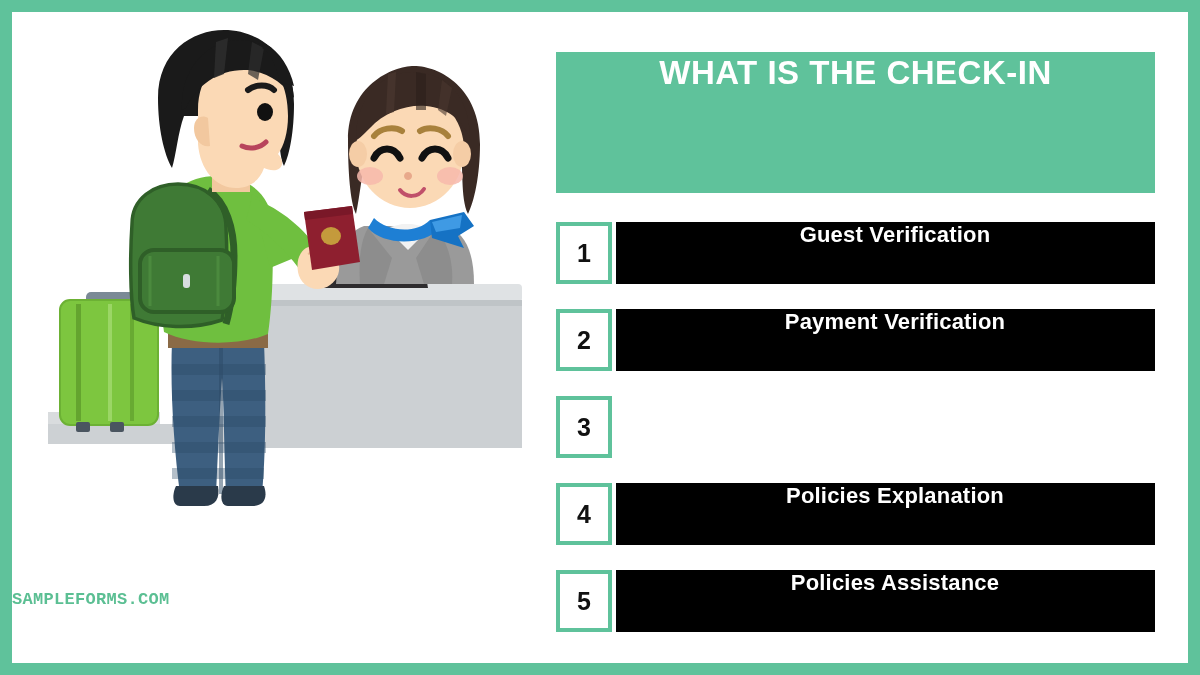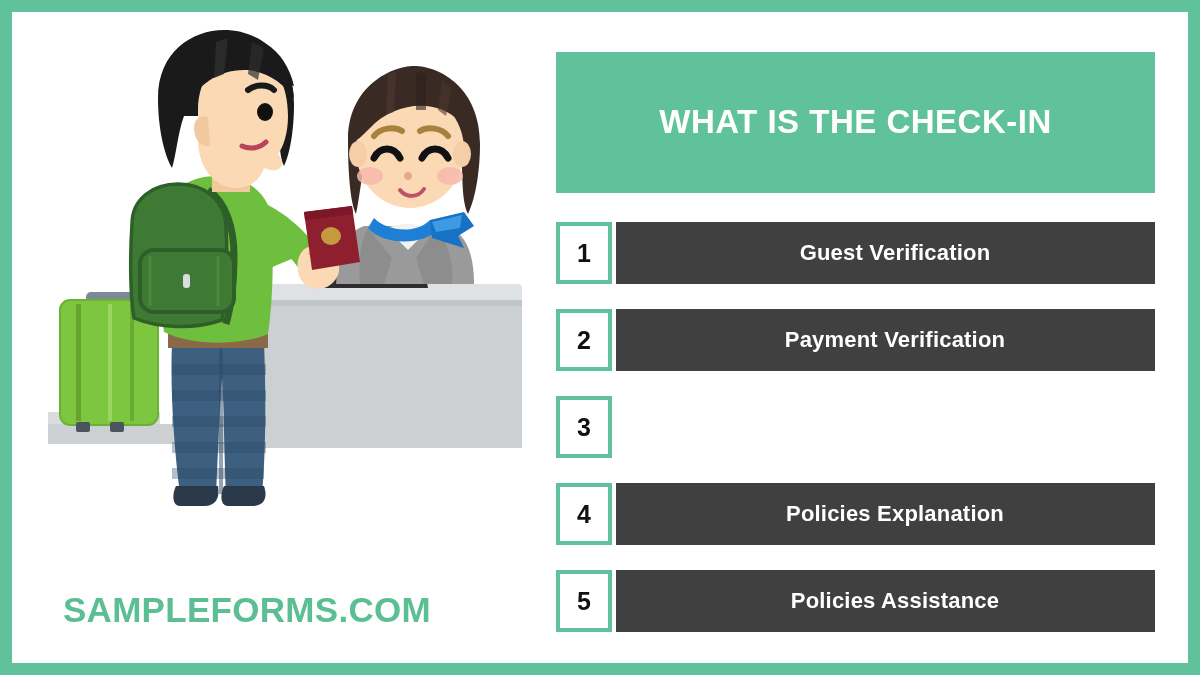--- a/index.html
+++ b/index.html
@@ -33,21 +33,21 @@
 
   
   .panel{
     position:absolute;left:556px;top:52px;
     width:599px;height:590px;
   }
   .title-block{
     position:absolute;left:0;top:0;
     width:599px;height:141px;
     background:#5FC29B;
-    display:flex;align-items:center;justify-content:center;
+    display:flex;align-items:flex-start;justify-content:center;
   }
   .title-text{
     color:#ffffff;
     font-size:33px;
     font-weight:bold;
     line-height:1.28;
     letter-spacing:.5px;
     text-align:center;
     padding:0 22px;
     text-transform:uppercase;
@@ -77,42 +77,43 @@
     width:100%;height:100%;
     display:flex;align-items:center;justify-content:center;
     color:#111111;
     font-size:25px;
     font-weight:bold;
     box-sizing:border-box;
   }
   .gap{flex:0 0 4px;background:#ffffff;}
   .label-bar{
     flex:1 1 auto;
-    background:#404040;
-    display:flex;align-items:center;justify-content:center;padding-left:19px;
+    background:#000000;
+    display:flex;align-items:flex-start;justify-content:center;padding-left:19px;
   }
   .label-text{
     color:#ffffff;
     font-size:22px;
     font-weight:bold;
     letter-spacing:.2px;
     text-align:center;
     padding:0 10px;
   }
 
   
   .brand{
     position:absolute;
     left:12px;top:590px;
     width:470px;
-    text-align:center;
+    text-align:left;
     color:#5BBF93;
-    font-size:35px;
+    font-size:17px;
     font-weight:bold;
     letter-spacing:.3px;
+    font-family:Liberation Mono, monospace;
   }
 </style>
 </head>
 <body>
 
 <div id="page">
 
   <div class="illus-wrap">
     <svg class="illus" viewBox="0 0 540 600" xmlns="http://www.w3.org/2000/svg">
 

